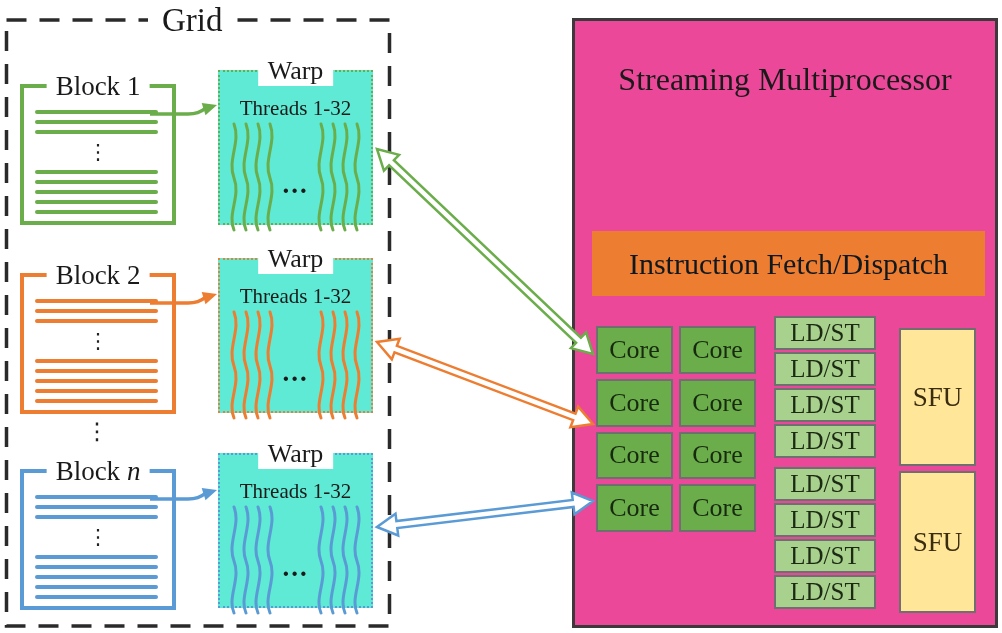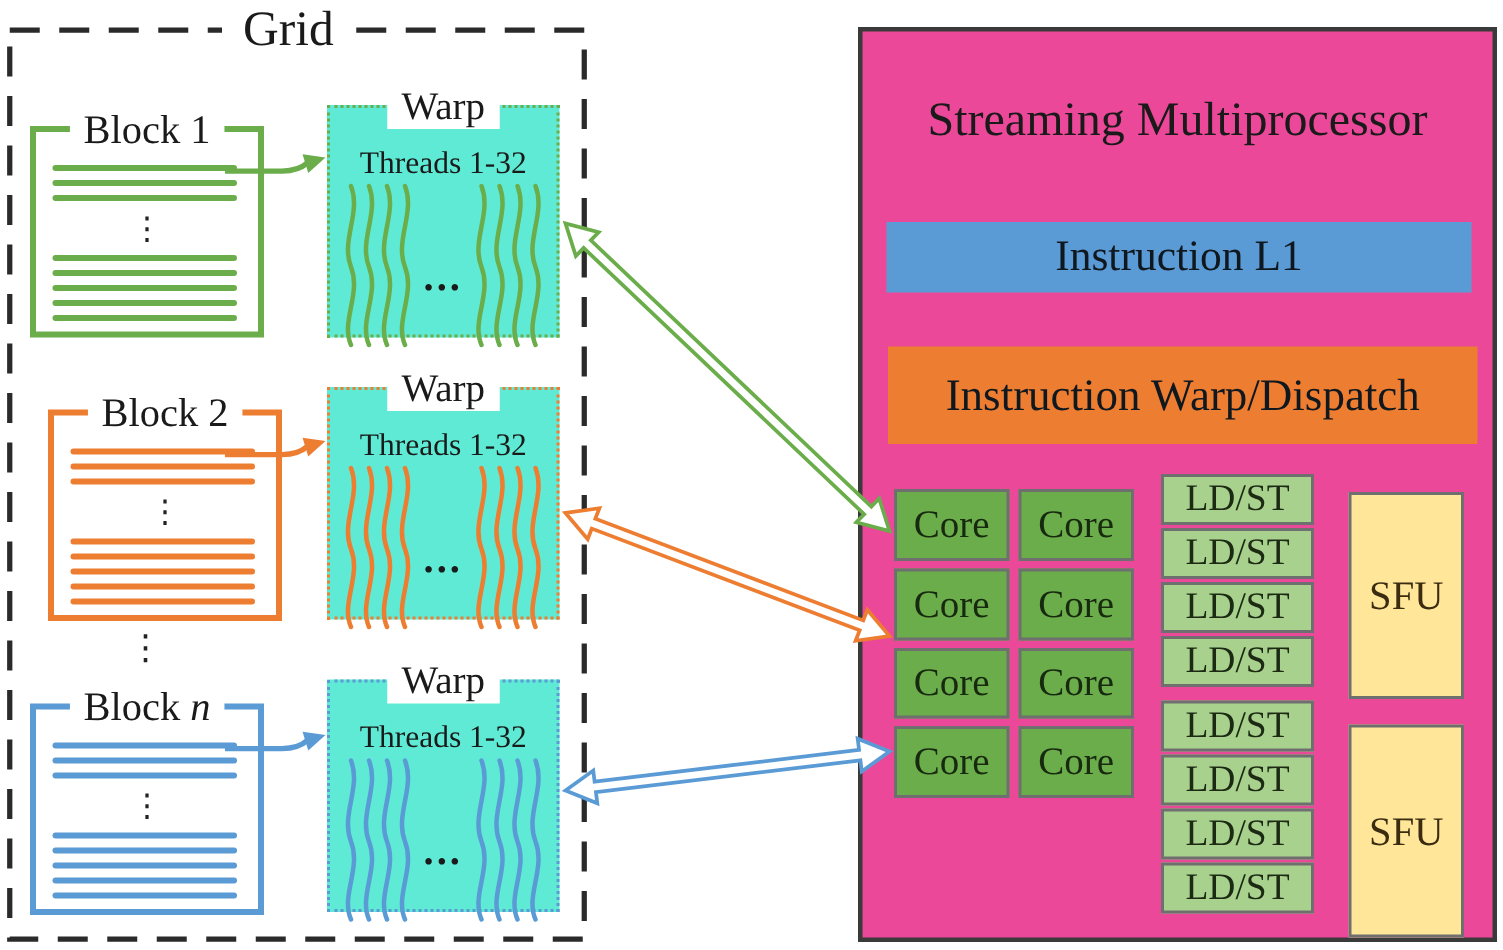--- a/index.html
+++ b/index.html
@@ -44,21 +44,21 @@
   #l1-bar{left:16px;top:127px;width:390px;height:47px;font-size:29px;}
   #fetch-bar{left:17px;top:210px;width:393px;height:65px;font-size:30px;}
   #core-grid{position:absolute;left:21px;top:305px;width:160px;height:206px;
              display:grid;grid-template-columns:1fr 1fr;grid-template-rows:repeat(4,1fr);gap:5px 6px;}
   .core-box{border:2px solid #6f6f6f;box-sizing:border-box;display:flex;align-items:center;justify-content:center;
             font-size:26px;color:#17290f;}
   #ldst-col{position:absolute;left:199px;top:295px;width:102px;display:flex;flex-direction:column;gap:2px;}
   .ldst-box{height:34px;border:2px solid #6f6f6f;box-sizing:border-box;display:flex;align-items:center;
             justify-content:center;font-size:25px;color:#1c2a14;}
   .ldst-box:nth-child(5){margin-top:7px;}
-  #sfu-col{position:absolute;left:324px;top:307px;width:77px;display:flex;flex-direction:column;gap:17px;}
+  #sfu-col{position:absolute;left:324px;top:307px;width:77px;display:flex;flex-direction:column;gap:5px;}
   .sfu-box{border:2px solid #6f6f6f;box-sizing:border-box;display:flex;align-items:center;justify-content:center;
            font-size:27px;color:#3a2c10;}
   .sfu-box.s1{height:138px;} .sfu-box.s2{height:142px;}
 
   
   #instr-stream{position:absolute;left:385px;top:551px;width:200px;z-index:2;text-align:center;
                 font-size:29px;line-height:34px;}
 </style>
 </head>
 <body>
@@ -98,21 +98,21 @@
           </svg>
           <div class="warp-ellipsis">...</div>
           <svg width="46" height="110" viewBox="0 0 46 110">
             <path d="M5,2 C12,20 -2,38 5,56 C12,74 -2,92 5,108" fill="none" stroke="#6BAD4B" stroke-width="3" stroke-linecap="round"></path>
             <path d="M17,2 C24,20 10,38 17,56 C24,74 10,92 17,108" fill="none" stroke="#6BAD4B" stroke-width="3" stroke-linecap="round"></path>
             <path d="M29,2 C36,20 22,38 29,56 C36,74 22,92 29,108" fill="none" stroke="#6BAD4B" stroke-width="3" stroke-linecap="round"></path>
             <path d="M41,2 C48,20 34,38 41,56 C48,74 34,92 41,108" fill="none" stroke="#6BAD4B" stroke-width="3" stroke-linecap="round"></path>
           </svg>
         </div>
       </div>
-      <div class="block" style="top: 273px; border-color: rgb(237, 125, 49); margin-left: 12px;">
+      <div class="block" style="top: 273px; border-color: rgb(237, 125, 49);">
         <div class="block-label"><span>Block </span><span>2</span></div>
         <div class="block-body">
           <div class="bline" style="background: rgb(237, 125, 49);"></div>
           <div class="bline" style="background: rgb(237, 125, 49);"></div>
           <div class="bline" style="background: rgb(237, 125, 49);"></div>
           <div class="bdots">⋮</div>
           <div class="bline" style="background: rgb(237, 125, 49);"></div>
           <div class="bline" style="background: rgb(237, 125, 49);"></div>
           <div class="bline" style="background: rgb(237, 125, 49);"></div>
           <div class="bline" style="background: rgb(237, 125, 49);"></div>
@@ -170,22 +170,21 @@
             <path d="M41,2 C48,20 34,38 41,56 C48,74 34,92 41,108" fill="none" stroke="#5B9BD5" stroke-width="3" stroke-linecap="round"></path>
           </svg>
         </div>
       </div>
     </div>
 
   <div class="between-dots">⋮</div>
 
   <div id="sm" style="background: #ec4899;">
     <div id="sm-title">Streaming Multiprocessor</div>
-    <div id="l1-bar" class="sm-bar" style="background: rgb(91, 155, 213);">Instruction L1</div>
-    <div id="fetch-bar" class="sm-bar" style="background: rgb(237, 125, 49);">Instruction Warp/Dispatch</div>
+    <div id="fetch-bar" class="sm-bar" style="background: rgb(237, 125, 49);">Instruction Fetch/Dispatch</div>
     <div id="core-grid">
         <div class="core-box" style="background: rgb(107, 173, 75);">Core</div>
         <div class="core-box" style="background: rgb(107, 173, 75);">Core</div>
         <div class="core-box" style="background: rgb(107, 173, 75);">Core</div>
         <div class="core-box" style="background: rgb(107, 173, 75);">Core</div>
         <div class="core-box" style="background: rgb(107, 173, 75);">Core</div>
         <div class="core-box" style="background: rgb(107, 173, 75);">Core</div>
         <div class="core-box" style="background: rgb(107, 173, 75);">Core</div>
         <div class="core-box" style="background: rgb(107, 173, 75);">Core</div>
       </div>

